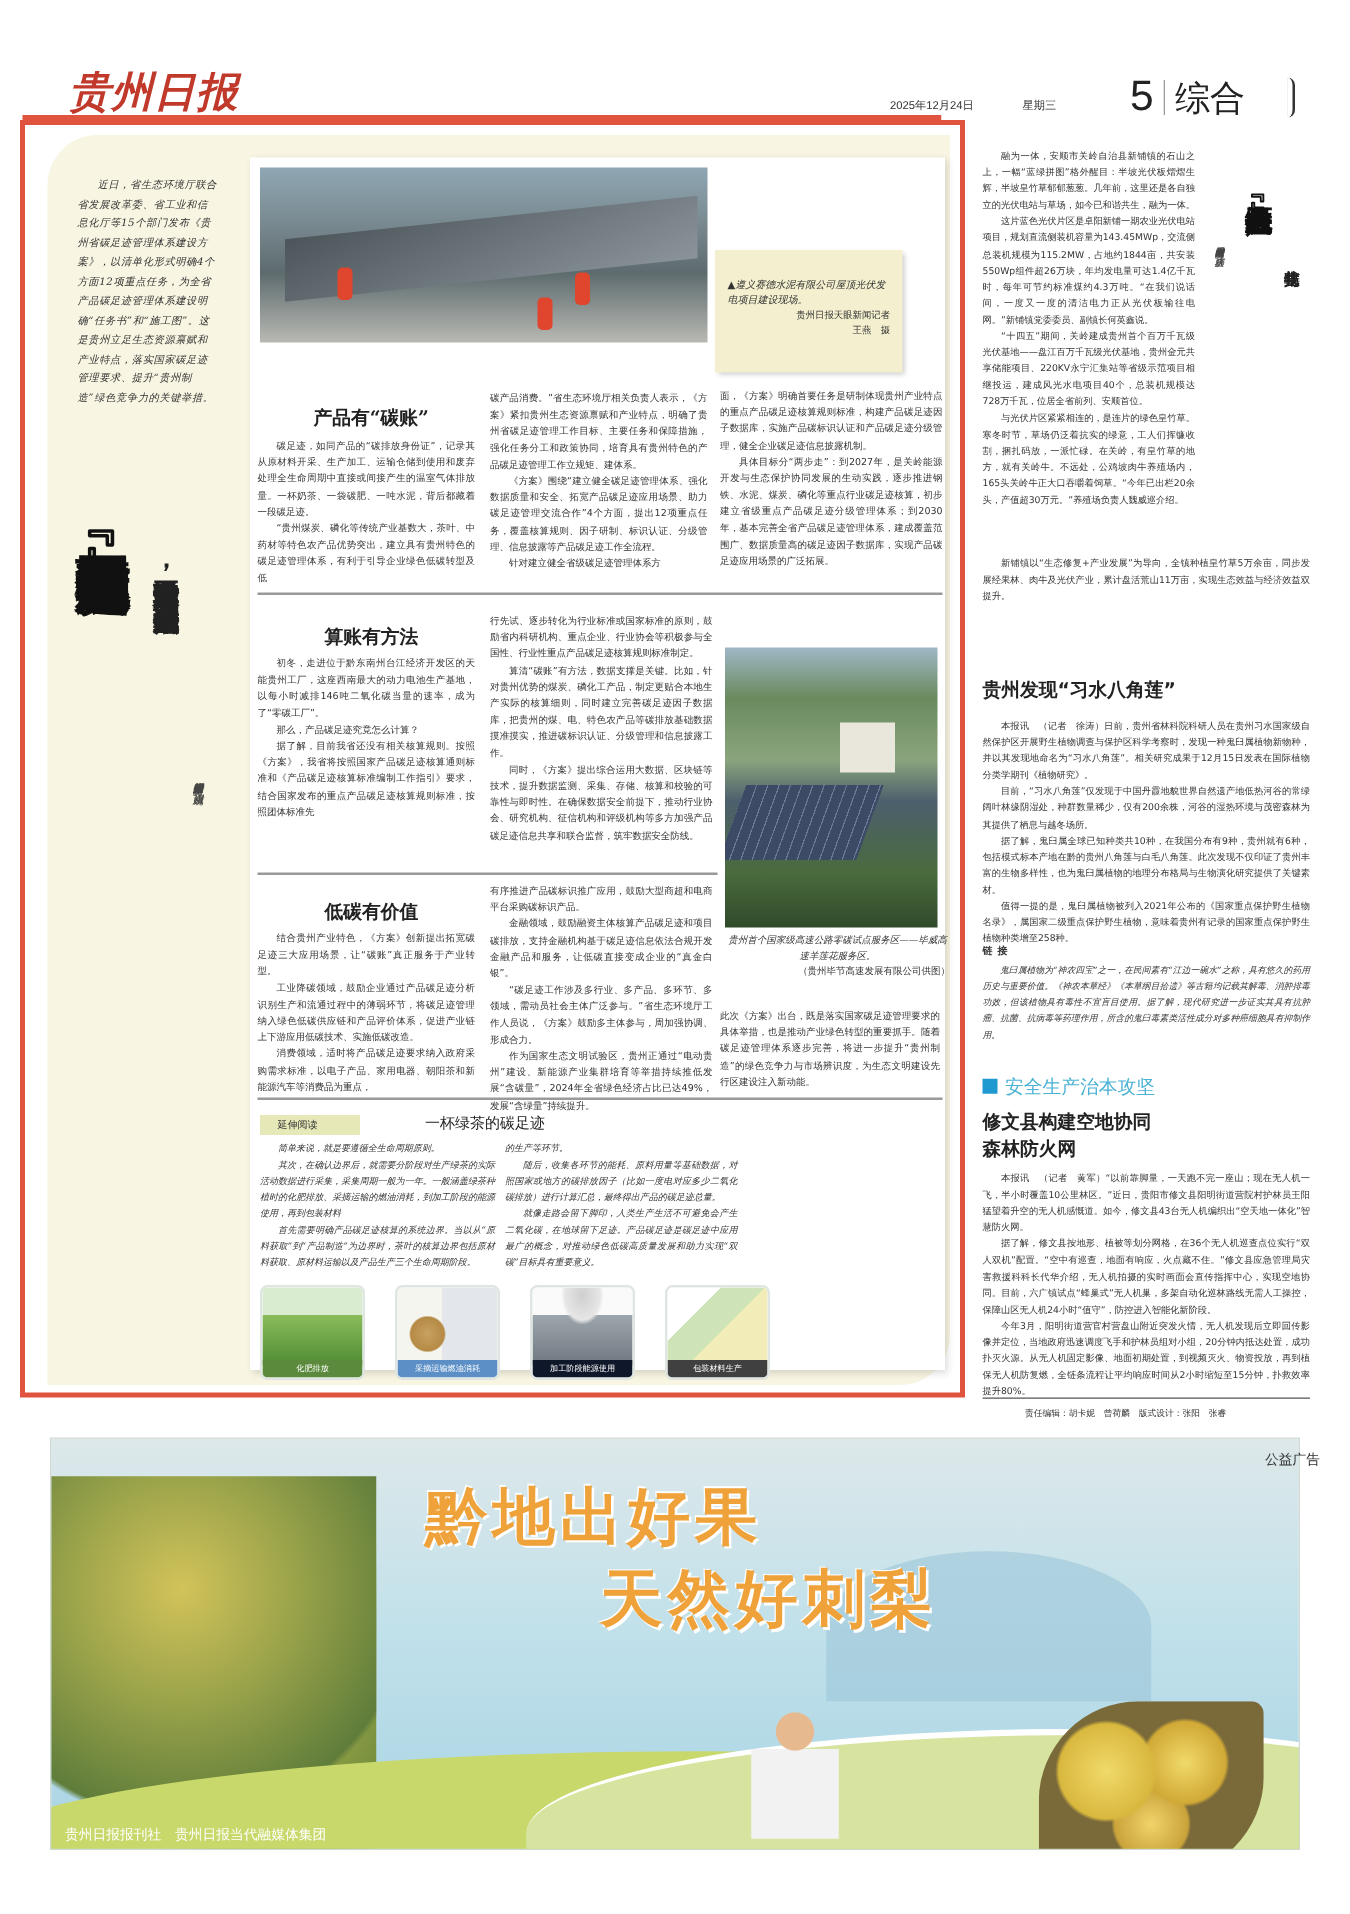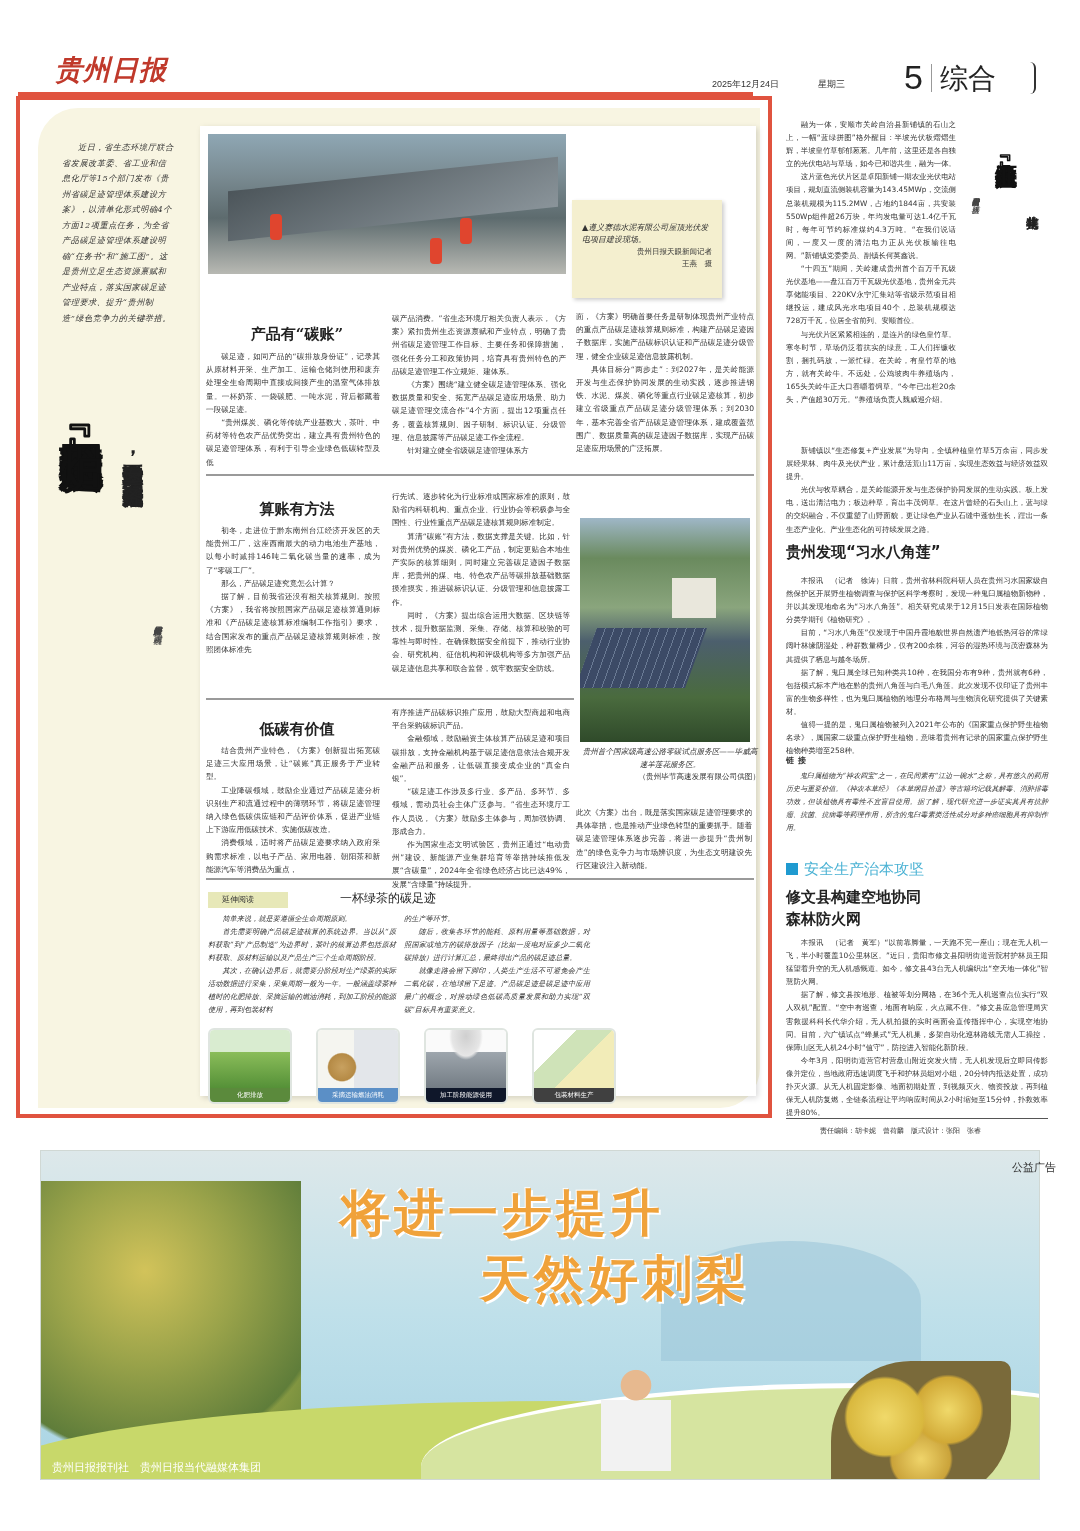--- a/index.html
+++ b/index.html
@@ -1,21 +1,21 @@
 <!DOCTYPE html>
 <html><head>
 <meta charset="utf-8">
 <style>
   * { box-sizing: border-box; margin: 0; padding: 0; }
   html, body { width: 1080px; height: 1531px; background: #ffffff; overflow: hidden; }
   body { position: relative; font-family: "DejaVu Serif", serif; color: #222; }
 
   
   .masthead { position: absolute; left: 0; top: 0; width: 1080px; height: 96px; }
-  .logo { position: absolute; left: 55px; top: 52px; font-family: "DejaVu Serif", serif; font-size: 27px; color: #c0392b; font-style: italic; font-weight: bold; letter-spacing: 1px; }
+  .logo { position: absolute; left: 55px; top: 52px; font-family: "DejaVu Serif", serif; font-size: 33px; color: #c0392b; font-style: italic; font-weight: bold; letter-spacing: 1px; }
   .mast-rule { position: absolute; left: 18px; top: 92px; width: 735px; height: 4px; background: #e0533f; }
   .date { position: absolute; left: 712px; top: 78px; font-family: "Liberation Sans", sans-serif; font-size: 9px; color: #333; }
   .weekday { position: absolute; left: 818px; top: 78px; font-family: "Liberation Sans", sans-serif; font-size: 9px; color: #333; }
   .pageno { position: absolute; left: 904px; top: 58px; font-family: "Liberation Sans", sans-serif; font-size: 34px; color: #222; }
   .pagesep { position: absolute; left: 931px; top: 64px; width: 1px; height: 28px; background: #999; }
   .section { position: absolute; left: 940px; top: 60px; font-family: "DejaVu Sans", sans-serif; font-size: 28px; color: #222; }
   .section-bracket { position: absolute; left: 1030px; top: 62px; width: 6px; height: 32px; border-right: 2px solid #333; border-radius: 0 8px 8px 0; }
 
   
   .feature { position: absolute; left: 16px; top: 96px; width: 756px; height: 1022px; border: 4px solid #e0533f; background: #fff; }
@@ -162,22 +162,22 @@
 </div>
 <div class="col" style="left:576px;top:806px;width:176px;">
   <p style="text-indent:0">此次《方案》出台，既是落实国家碳足迹管理要求的具体举措，也是推动产业绿色转型的重要抓手。随着碳足迹管理体系逐步完善，将进一步提升“贵州制造”的绿色竞争力与市场辨识度，为生态文明建设先行区建设注入新动能。</p>
 </div>
 <div class="hr" style="left:206px;top:878px;width:548px;"></div>
 
 <div class="sidebar-tag">延伸阅读</div>
 <div class="side-title">一杯绿茶的碳足迹</div>
 <div class="side-col" style="left:208px;top:912px;width:188px;">
   <p>简单来说，就是要遵循全生命周期原则。</p>
+  <p>其次，在确认边界后，就需要分阶段对生产绿茶的实际活动数据进行采集，采集周期一般为一年。一般涵盖绿茶种植时的化肥排放、采摘运输的燃油消耗，到加工阶段的能源使用，再到包装材料</p>
   <p>首先需要明确产品碳足迹核算的系统边界。当以从“原料获取”到“产品制造”为边界时，茶叶的核算边界包括原材料获取、原材料运输以及产品生产三个生命周期阶段。</p>
-  <p>其次，在确认边界后，就需要分阶段对生产绿茶的实际活动数据进行采集，采集周期一般为一年。一般涵盖绿茶种植时的化肥排放、采摘运输的燃油消耗，到加工阶段的能源使用，再到包装材料</p>
 </div>
 <div class="side-col" style="left:404px;top:912px;width:186px;">
   <p style="text-indent:0">的生产等环节。</p>
   <p>随后，收集各环节的能耗、原料用量等基础数据，对照国家或地方的碳排放因子（比如一度电对应多少二氧化碳排放）进行计算汇总，最终得出产品的碳足迹总量。</p>
   <p>就像走路会留下脚印，人类生产生活不可避免会产生二氧化碳，在地球留下足迹。产品碳足迹是碳足迹中应用最广的概念，对推动绿色低碳高质量发展和助力实现“双碳”目标具有重要意义。</p>
 </div>
 
 <div class="illus" style="left:208px;">
   <div class="art" style="background:linear-gradient(180deg,#d9ecd0 0,#d9ecd0 35%,#8bbd5a 35%,#4f8c34 100%);"></div>
   <div class="lbl" style="background:#5b8a3c;">化肥排放</div>
@@ -196,21 +196,20 @@
 </div>
 
 <div class="col" style="left:786px;top:118px;width:170px;font-size:7.4px;line-height:13.1px;">
   <p>融为一体，安顺市关岭自治县新铺镇的石山之上，一幅“蓝绿拼图”格外醒目：半坡光伏板熠熠生辉，半坡皇竹草郁郁葱葱。几年前，这里还是各自独立的光伏电站与草场，如今已和谐共生，融为一体。</p>
   <p>这片蓝色光伏片区是卓阳新铺一期农业光伏电站项目，规划直流侧装机容量为143.45MWp，交流侧总装机规模为115.2MW，占地约1844亩，共安装550Wp组件超26万块，年均发电量可达1.4亿千瓦时，每年可节约标准煤约4.3万吨。“在我们说话间，一度又一度的清洁电力正从光伏板输往电网。”新铺镇党委委员、副镇长何英鑫说。</p>
   <p>“十四五”期间，关岭建成贵州首个百万千瓦级光伏基地——盘江百万千瓦级光伏基地，贵州金元共享储能项目、220KV永宁汇集站等省级示范项目相继投运，建成风光水电项目40个，总装机规模达728万千瓦，位居全省前列、安顺首位。</p>
   <p>与光伏片区紧紧相连的，是连片的绿色皇竹草。寒冬时节，草场仍泛着抗实的绿意，工人们挥镰收割，捆扎码放，一派忙碌。在关岭，有皇竹草的地方，就有关岭牛。不远处，公鸡坡肉牛养殖场内，165头关岭牛正大口吞嚼着饲草。“今年已出栏20余头，产值超30万元。”养殖场负责人魏威巡介绍。</p>
 </div>
 <div class="col" style="left:786px;top:412px;width:262px;font-size:7.4px;line-height:13.1px;margin-top:32px;">
   <p>新铺镇以“生态修复+产业发展”为导向，全镇种植皇竹草5万余亩，同步发展经果林、肉牛及光伏产业，累计盘活荒山11万亩，实现生态效益与经济效益双提升。</p>
-  <p>光伏与牧草耦合，是关岭能源开发与生态保护协同发展的生动实践。板上发电，送出清洁电力；板边种草，育出丰茂饲草。在这片曾经的石头山上，蓝与绿的交织融合，不仅重塑了山野面貌，更让绿色产业从石缝中蓬勃生长，蹚出一条生态产业化、产业生态化的可持续发展之路。</p>
 </div>
 <div class="r-title-v">石头山『长出』绿色产业</div>
 <div class="r-sub-v">光伏与牧草共生</div>
 <div class="r-byline-v">贵州日报天眼新闻记者　姚庆鑫</div>
 
 <div class="r-head" style="left:786px;top:543px;font-size:15px;">贵州发现“习水八角莲”</div>
 <div class="col" style="left:786px;top:574px;width:262px;font-size:7.4px;line-height:13.1px;">
   <p>本报讯　（记者　徐涛）日前，贵州省林科院科研人员在贵州习水国家级自然保护区开展野生植物调查与保护区科学考察时，发现一种鬼臼属植物新物种，并以其发现地命名为“习水八角莲”。相关研究成果于12月15日发表在国际植物分类学期刊《植物研究》。</p>
   <p>目前，“习水八角莲”仅发现于中国丹霞地貌世界自然遗产地低热河谷的常绿阔叶林缘阴湿处，种群数量稀少，仅有200余株，河谷的湿热环境与茂密森林为其提供了栖息与越冬场所。</p>
   <p>据了解，鬼臼属全球已知种类共10种，在我国分布有9种，贵州就有6种，包括模式标本产地在黔的贵州八角莲与白毛八角莲。此次发现不仅印证了贵州丰富的生物多样性，也为鬼臼属植物的地理分布格局与生物演化研究提供了关键素材。</p>
@@ -236,15 +235,15 @@
 
 <div class="ad">
   <div class="mount"></div>
   <div class="tree"></div>
   <div class="hill"></div>
   <div class="hill2"></div>
   <div class="person"></div>
   <div class="fruit"></div>
 </div>
 <div class="ad-tag">公益广告</div>
-<div class="ad-slogan1">将进一步提升</div>
+<div class="ad-slogan1">黔地出好果</div>
 <div class="ad-slogan2">天然好刺梨</div>
 <div class="ad-sponsor">贵州日报报刊社　贵州日报当代融媒体集团</div>
 
 </body></html>

